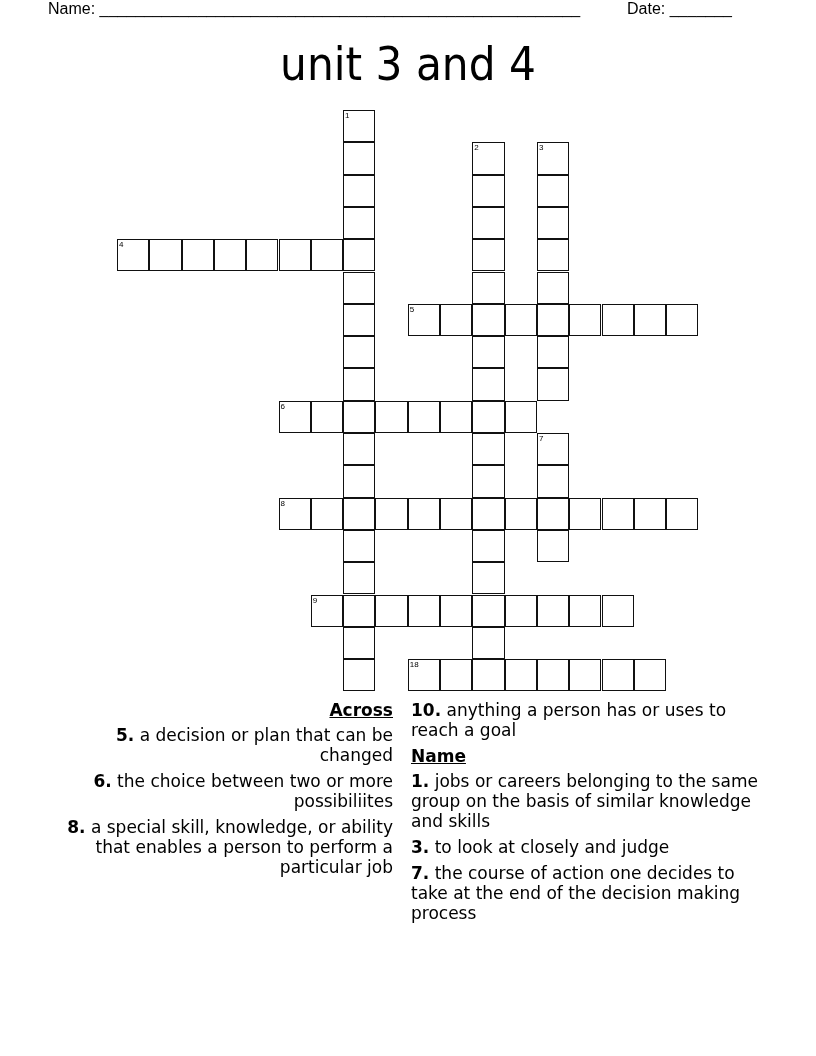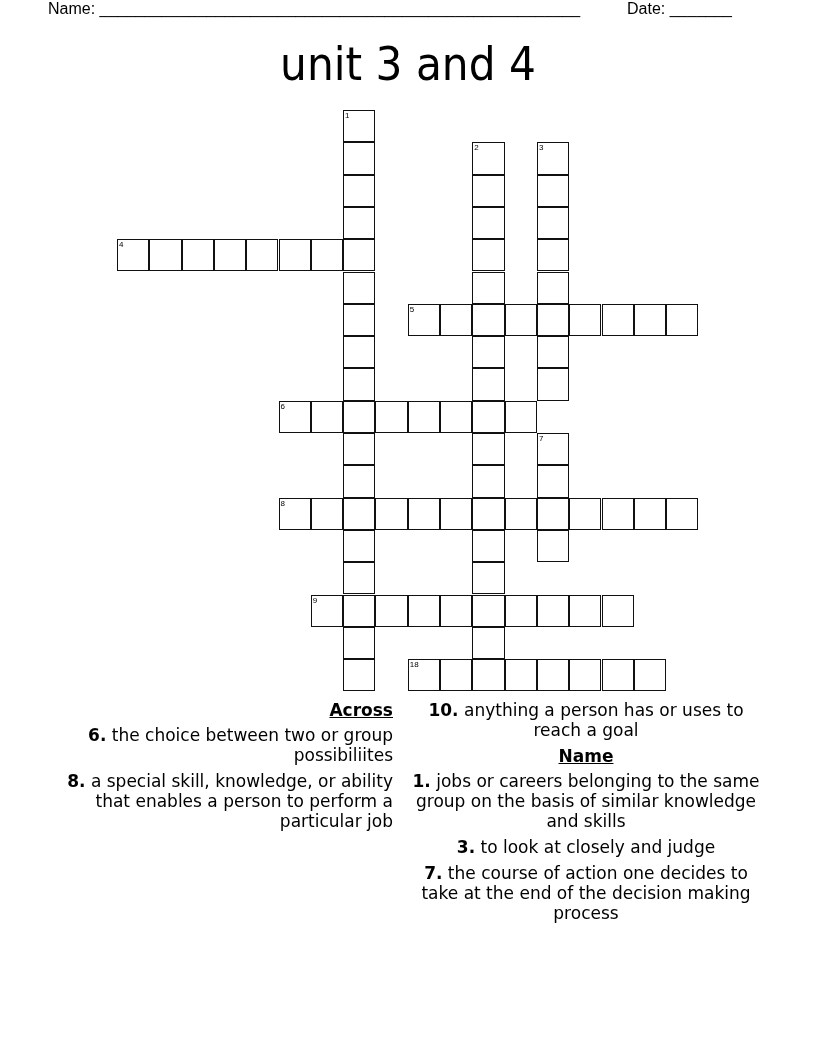--- a/index.html
+++ b/index.html
@@ -26,21 +26,21 @@
     text-transform: uppercase; outline: none;
   }
   .cell .num {
     position: absolute; left: 1px; top: 0px; font-family: "Liberation Sans", sans-serif;
     font-size: 8px; line-height: 9px; z-index: 2; pointer-events: none;
   }
   .clues {
     position: absolute; top: 700px; font-family: "DejaVu Sans", sans-serif; font-size: 17px; line-height: 20px;
   }
   .clues.left { left: 48px; width: 345px; text-align: right; }
-  .clues.right { left: 411px; width: 350px; text-align: center; }
+  .clues.right { left: 411px; width: 350px; }
   .clue-heading { font-weight: bold; text-decoration: underline; margin: 0 0 5px 0; }
   .clue { margin: 0 0 6px 0; }
   .clue .n { font-weight: bold; }
 </style>
 </head>
 <body>
 
 <div class="header-line">
   <span class="name">Name: ______________________________________________________</span>
   <span class="date">Date: _______</span>
@@ -332,21 +332,22 @@
     <div class="cell" style="left: 419.9px; top: 355.3px;">
       <input maxlength="1" style="">
     </div>
     <div class="cell" style="left: 419.9px; top: 419.9px;">
       <input maxlength="1" style="">
     </div>
   </div>
 
 <div class="clues left">
   <div class="clue-heading">Across</div>
-  <div class="clue"><span class="n">6.</span><span> the choice between two or group possibiliites</span></div>
+  <div class="clue"><span class="n">5.</span><span> a decision or plan that can be changed</span></div>
+  <div class="clue"><span class="n">6.</span><span> the choice between two or more possibiliites</span></div>
   <div class="clue"><span class="n">8.</span><span> a special skill, knowledge, or ability that enables a person to perform a particular job</span></div>
 </div>
 
 <div class="clues right">
   <div class="clue"><span class="n">10.</span><span> anything a person has or uses to reach a goal</span></div>
   <div class="clue-heading">Name</div>
   <div class="clue"><span class="n">1.</span><span> jobs or careers belonging to the same group on the basis of similar knowledge and skills</span></div>
   <div class="clue"><span class="n">3.</span><span> to look at closely and judge</span></div>
   <div class="clue"><span class="n">7.</span><span> the course of action one decides to take at the end of the decision making process</span></div>
 </div>

